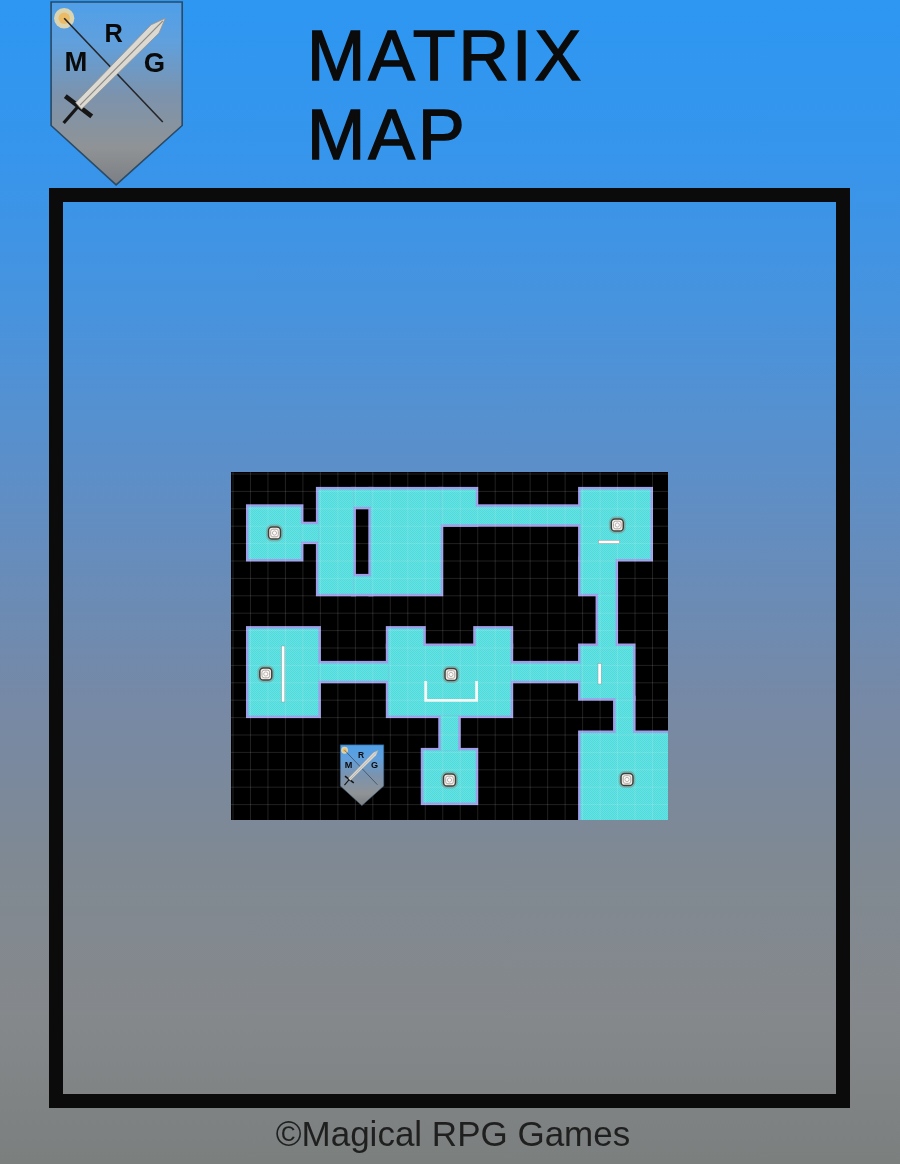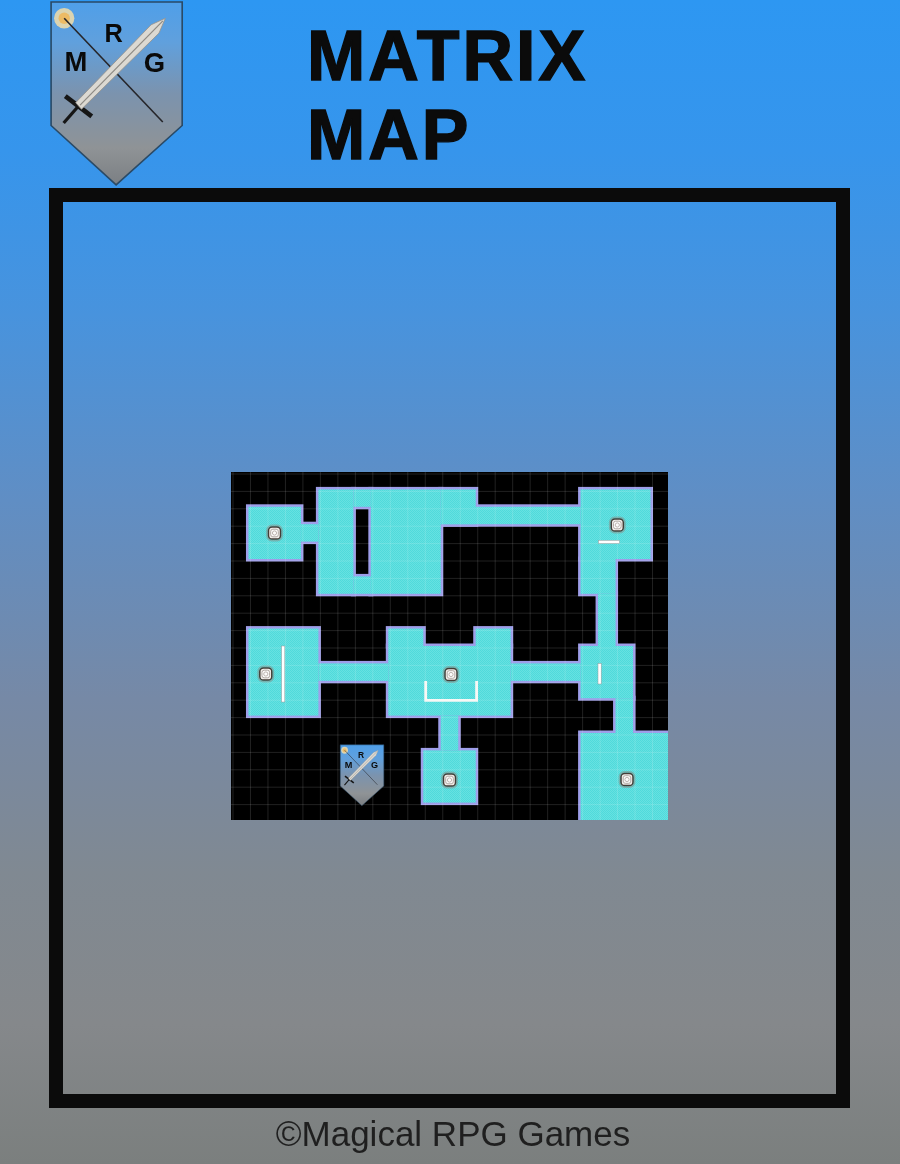--- a/index.html
+++ b/index.html
@@ -4,21 +4,21 @@
 <style>
 html,body{margin:0;padding:0;}
 body{width:900px;height:1164px;position:relative;overflow:hidden;
 background:linear-gradient(180deg,#2d97f2 0%,#3695ec 13%,#4893dd 27%,#608ec4 43%,#7689a6 60%,#808992 75%,#85888b 88%,#7b7f7e 100%);
 font-family:"Liberation Sans", sans-serif;}
 .abs{position:absolute;}
 </style>
 </head>
 <body>
 
-<div class="abs" style="left:307px;top:17px;font-size:70px;font-weight:bold;line-height:79px;color:#0b0b0b;letter-spacing:3px;-webkit-text-stroke:1.4px #0b0b0b;">MATRIX<br>MAP</div>
+<div class="abs" style="left:307px;top:17px;font-size:70px;font-weight:normal;line-height:79px;color:#0b0b0b;letter-spacing:3px;-webkit-text-stroke:1.4px #0b0b0b;">MATRIX<br>MAP</div>
 
 <svg class="abs" style="left:49.5px;top:0.5px;" width="134.3" height="187" viewBox="0 0 132 184">
 <defs>
 <linearGradient id="shg" x1="0" y1="0" x2="0" y2="1">
 <stop offset="0" stop-color="#4f9fe9"></stop>
 <stop offset="0.22" stop-color="#60a0dd"></stop>
 <stop offset="0.5" stop-color="#7b93ae"></stop>
 <stop offset="0.8" stop-color="#8f9396"></stop>
 <stop offset="1" stop-color="#7b7f83"></stop>
 </linearGradient>

